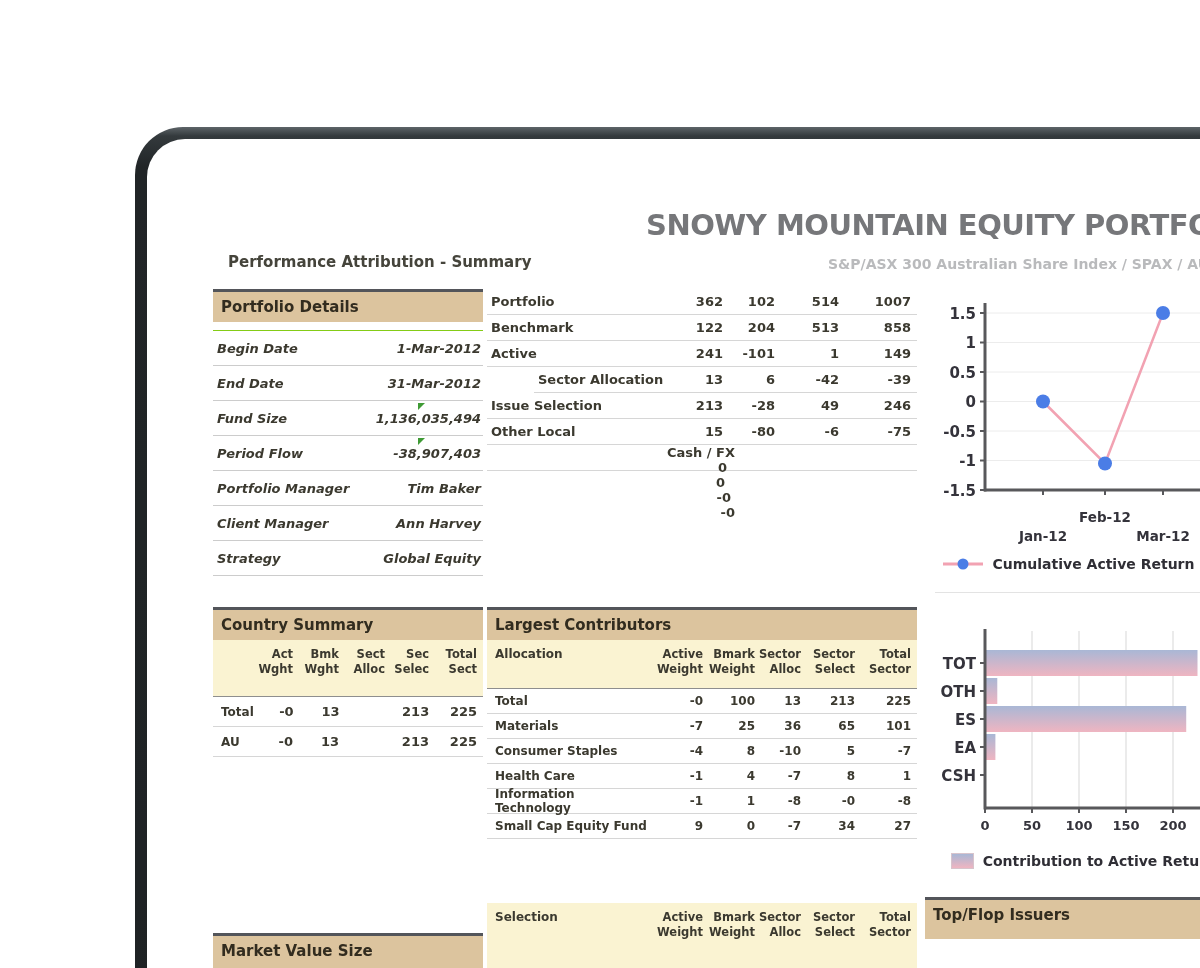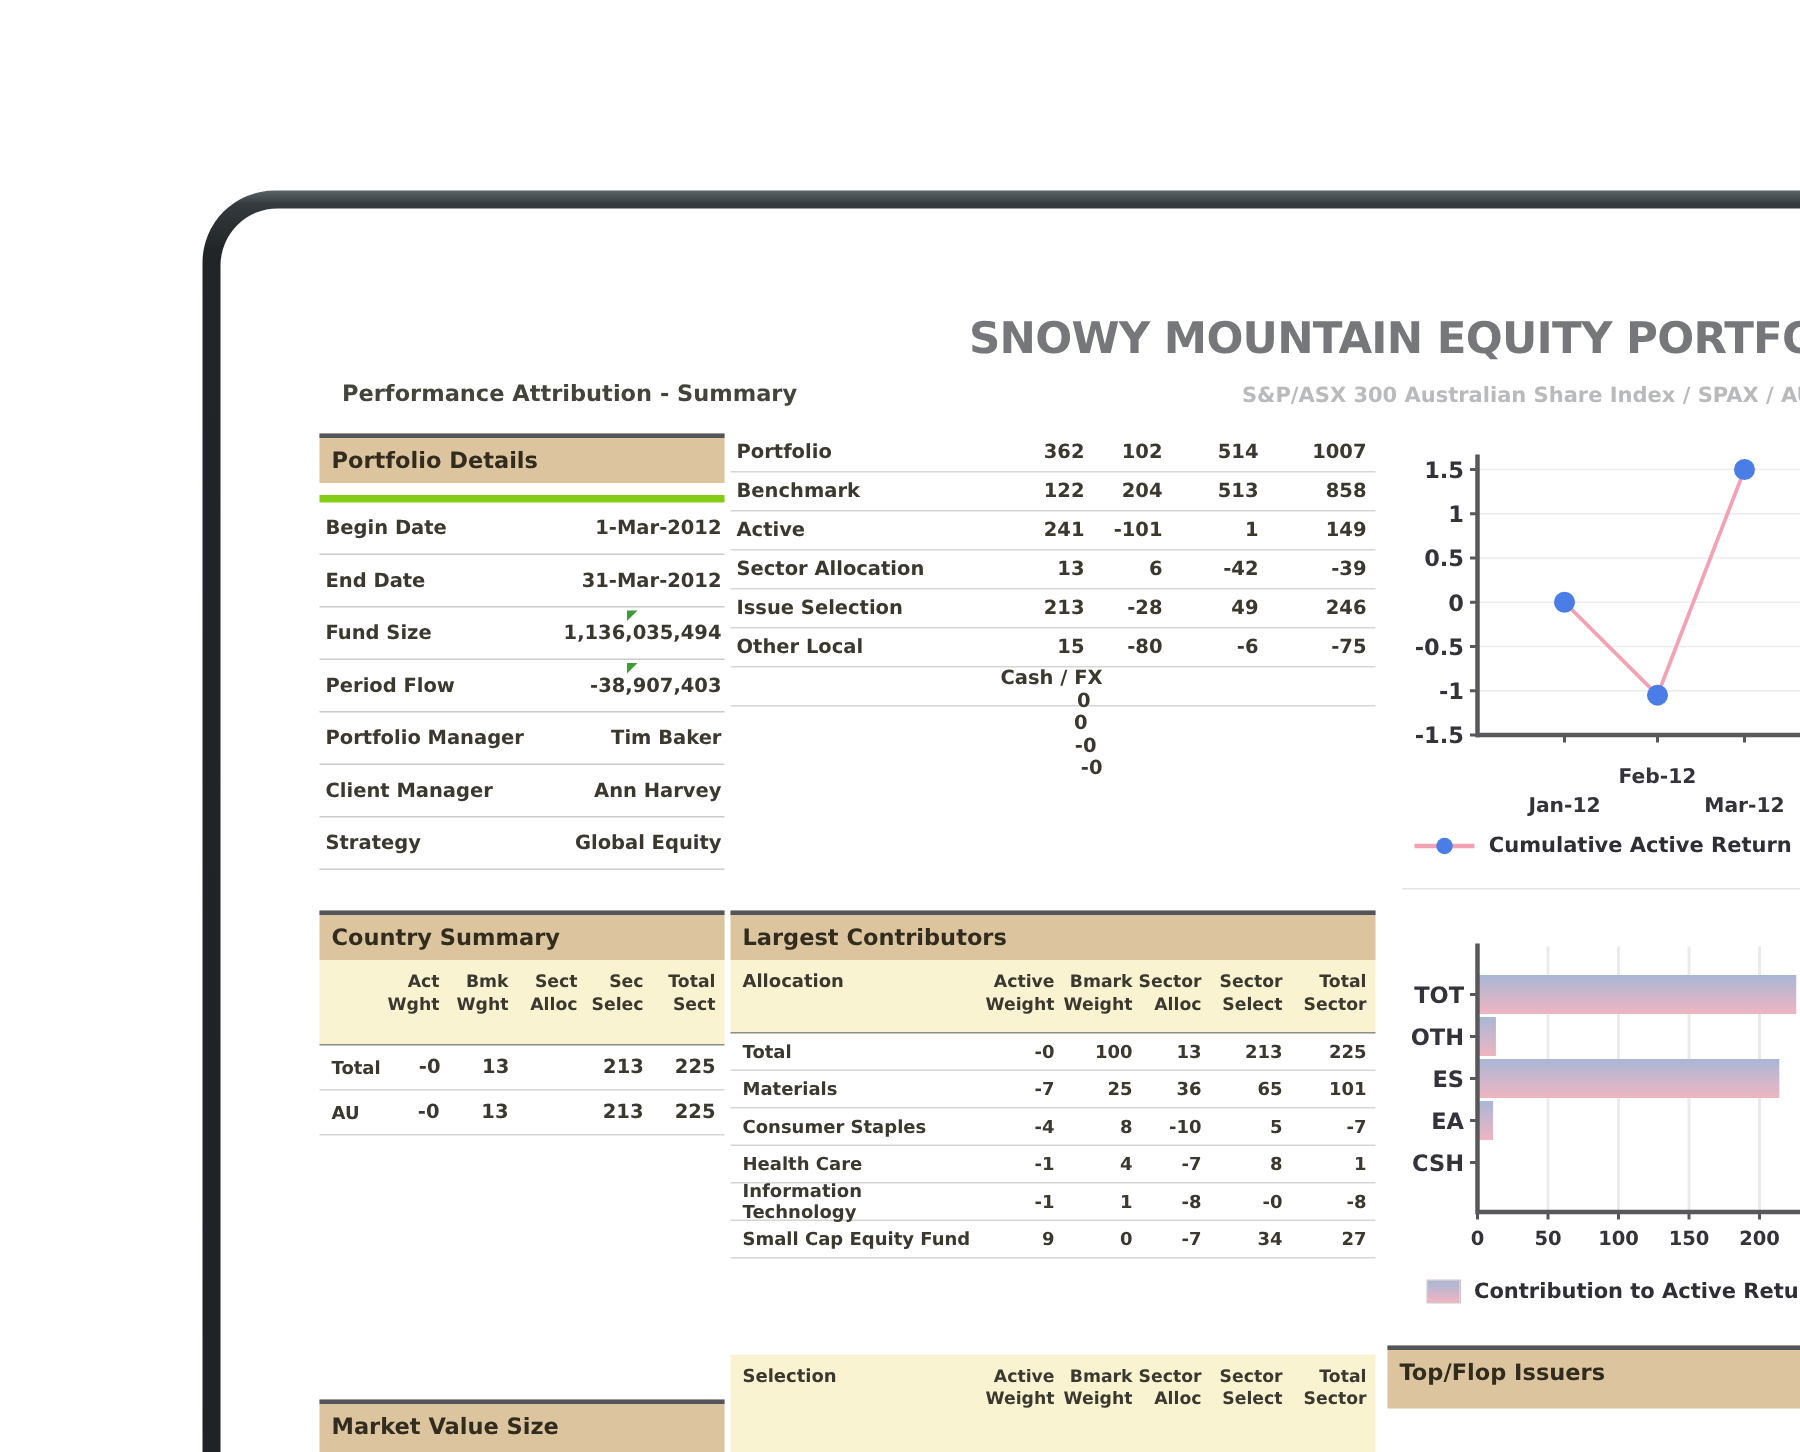--- a/index.html
+++ b/index.html
@@ -22,21 +22,21 @@
   .big-title{left:646px;top:208px;font-size:29px;font-weight:600;letter-spacing:-0.5px;color:#76777a;white-space:nowrap;}
   .report-name{left:228px;top:253px;font-size:15px;font-weight:bold;color:#45443b;white-space:nowrap;}
   .benchmark-line{left:828px;top:256px;font-size:14px;font-weight:bold;color:#b9babc;white-space:nowrap;}
 
   .sec-head{
     background:#dcc49e;border-top:3px solid #53555a;box-sizing:border-box;
     font-size:15px;font-weight:bold;color:#322c1f;padding:6px 8px 0 8px;height:33px;
   }
 
   
-  .kv-rows{margin-top:8px;border-top:5px solid #84cc16;}
+  .kv-rows{margin-top:8px;border-top:1px solid #84cc16;font-style:italic;}
   .kv-row{height:34px;border-bottom:1px solid #cccccc;display:flex;align-items:center;
     justify-content:space-between;font-size:13px;font-weight:bold;color:#3b392f;
     padding:0 2px 0 4px;position:relative;}
   .flag{position:absolute;right:58px;top:2px;width:0;height:0;
     border-top:7px solid #3f9b35;border-right:7px solid transparent;}
 
   
   .ps-cols{display:flex;margin-top:13px;padding-bottom:5px;border-bottom:1px solid #97979a;
     font-size:13px;font-weight:bold;color:#3b392f;}
   .ps-row{display:flex;height:25px;align-items:center;border-bottom:1px solid #d6d6d6;
@@ -125,21 +125,21 @@
         <span class="num" style="width: 64px;">513</span>
         <span class="num" style="width: 72px;">858</span>
       </div>
       <div class="ps-row" style="padding-right: 6px;">
         <span class="ps-label">Active</span>
         <span class="num" style="width: 56px;">241</span>
         <span class="num" style="width: 52px;">-101</span>
         <span class="num" style="width: 64px;">1</span>
         <span class="num" style="width: 72px;">149</span>
       </div>
-      <div class="ps-row" style="padding-right: 6px;">
+      <div class="ps-row" style="padding-right: 6px; margin-left: 47px;">
         <span class="ps-label">Sector Allocation</span>
         <span class="num" style="width: 56px;">13</span>
         <span class="num" style="width: 52px;">6</span>
         <span class="num" style="width: 64px;">-42</span>
         <span class="num" style="width: 72px;">-39</span>
       </div>
       <div class="ps-row" style="padding-right: 6px;">
         <span class="ps-label">Issue Selection</span>
         <span class="num" style="width: 56px;">213</span>
         <span class="num" style="width: 52px;">-28</span>

